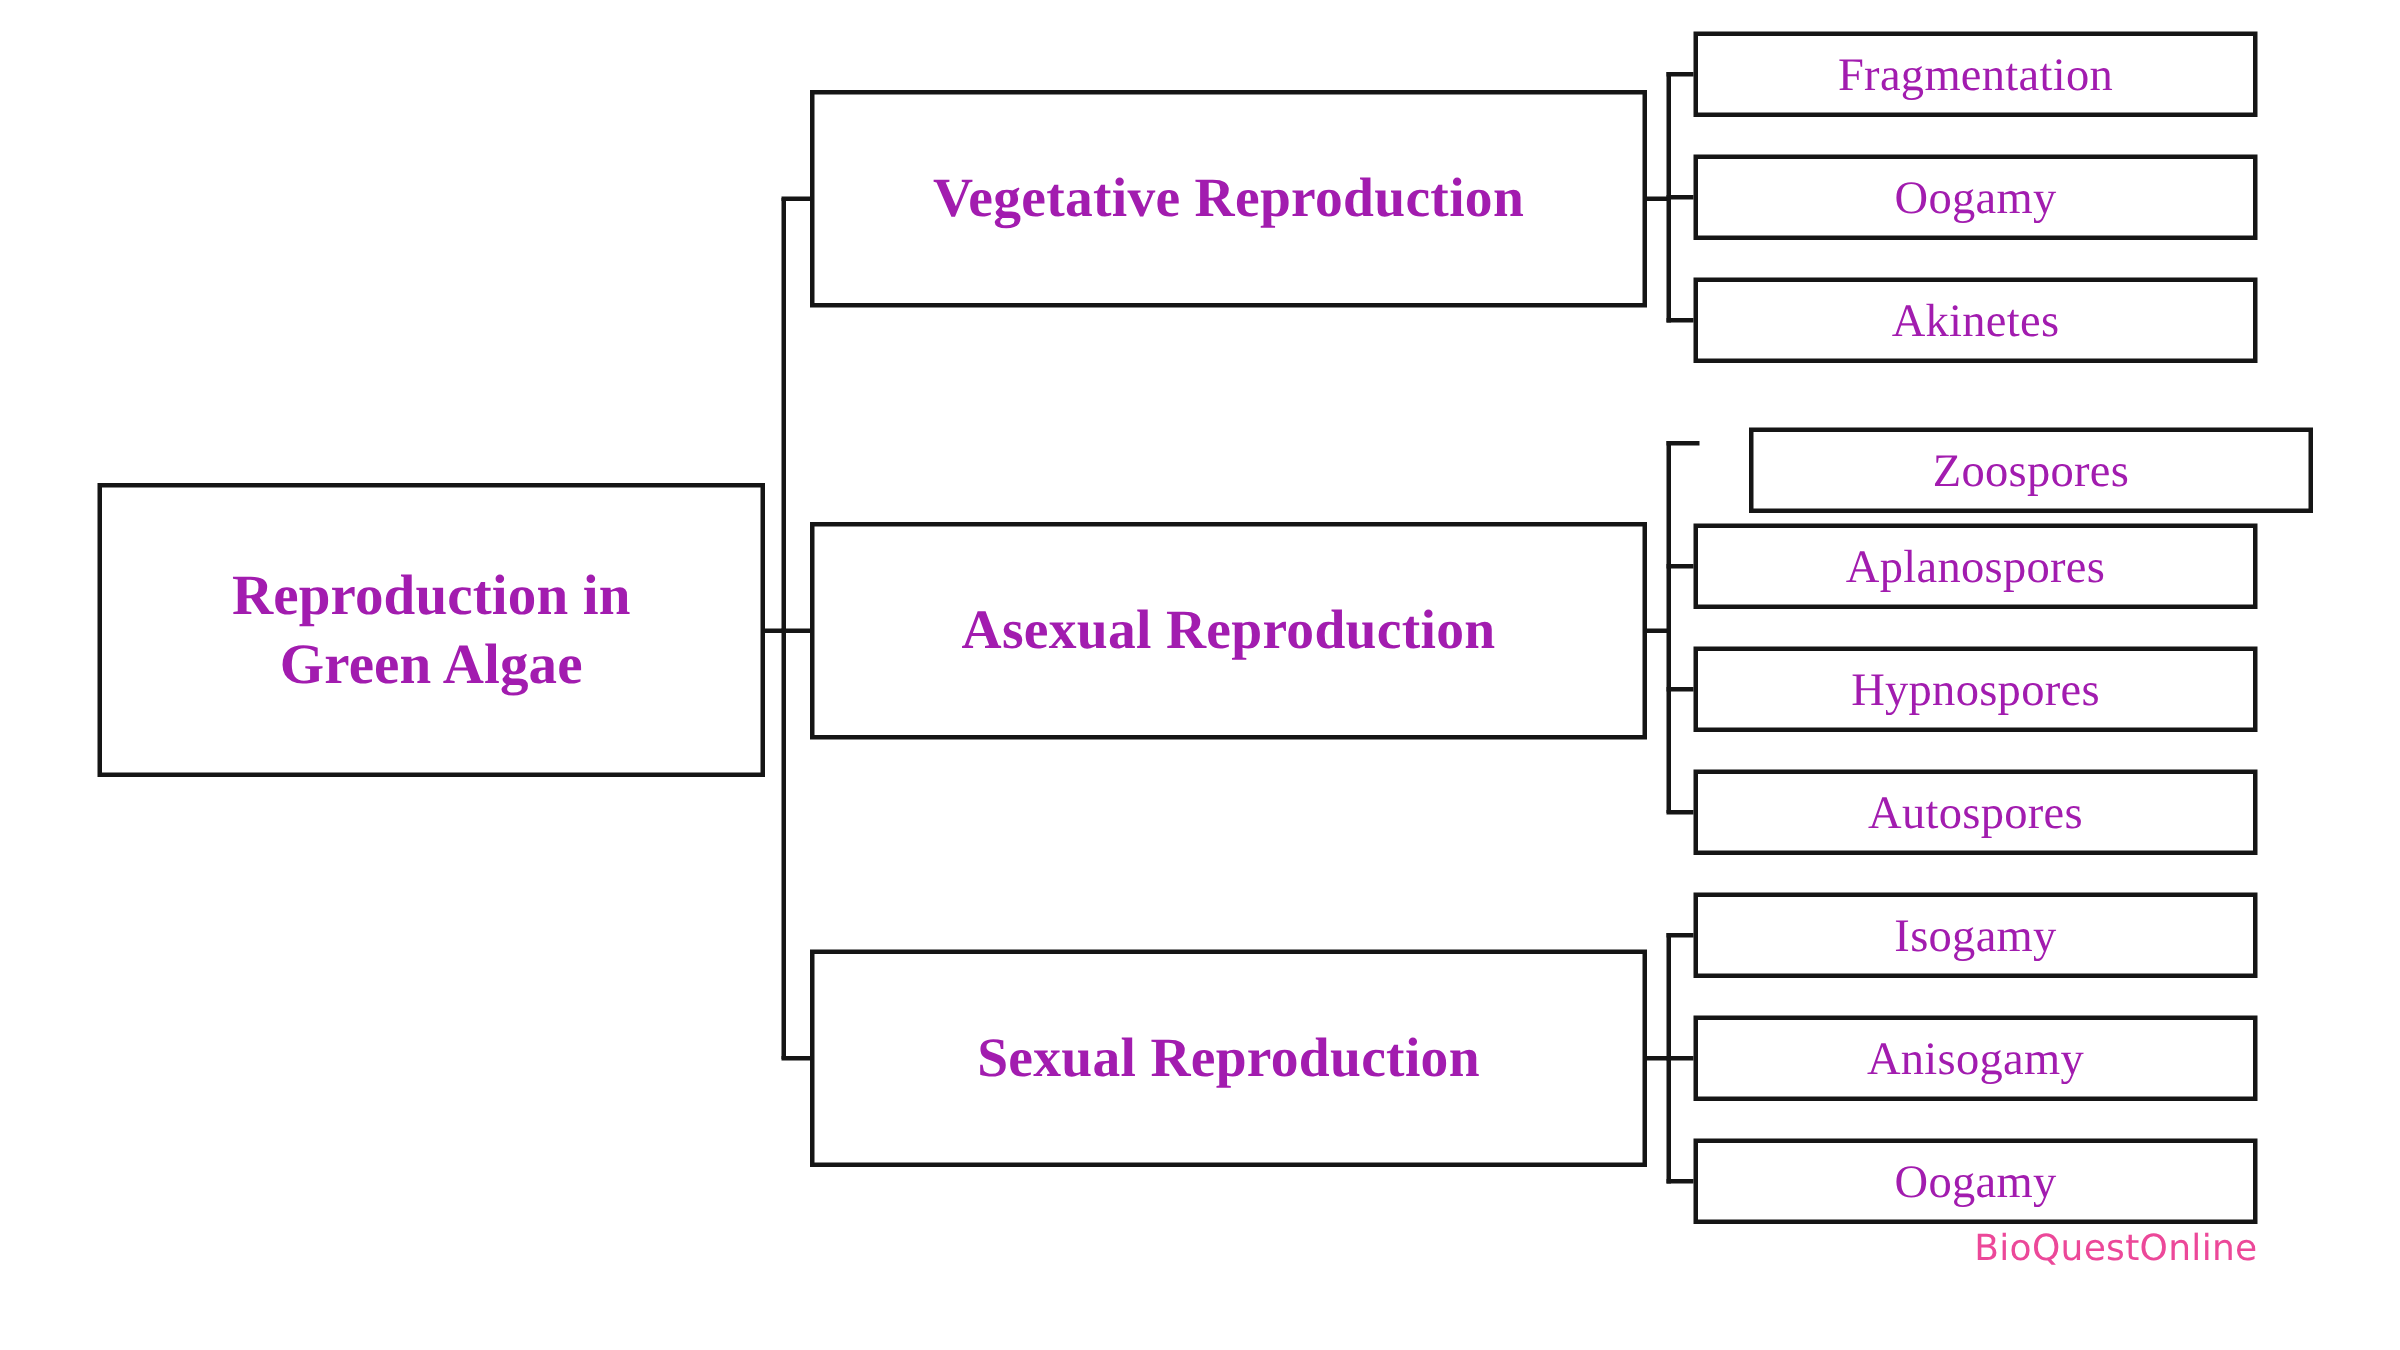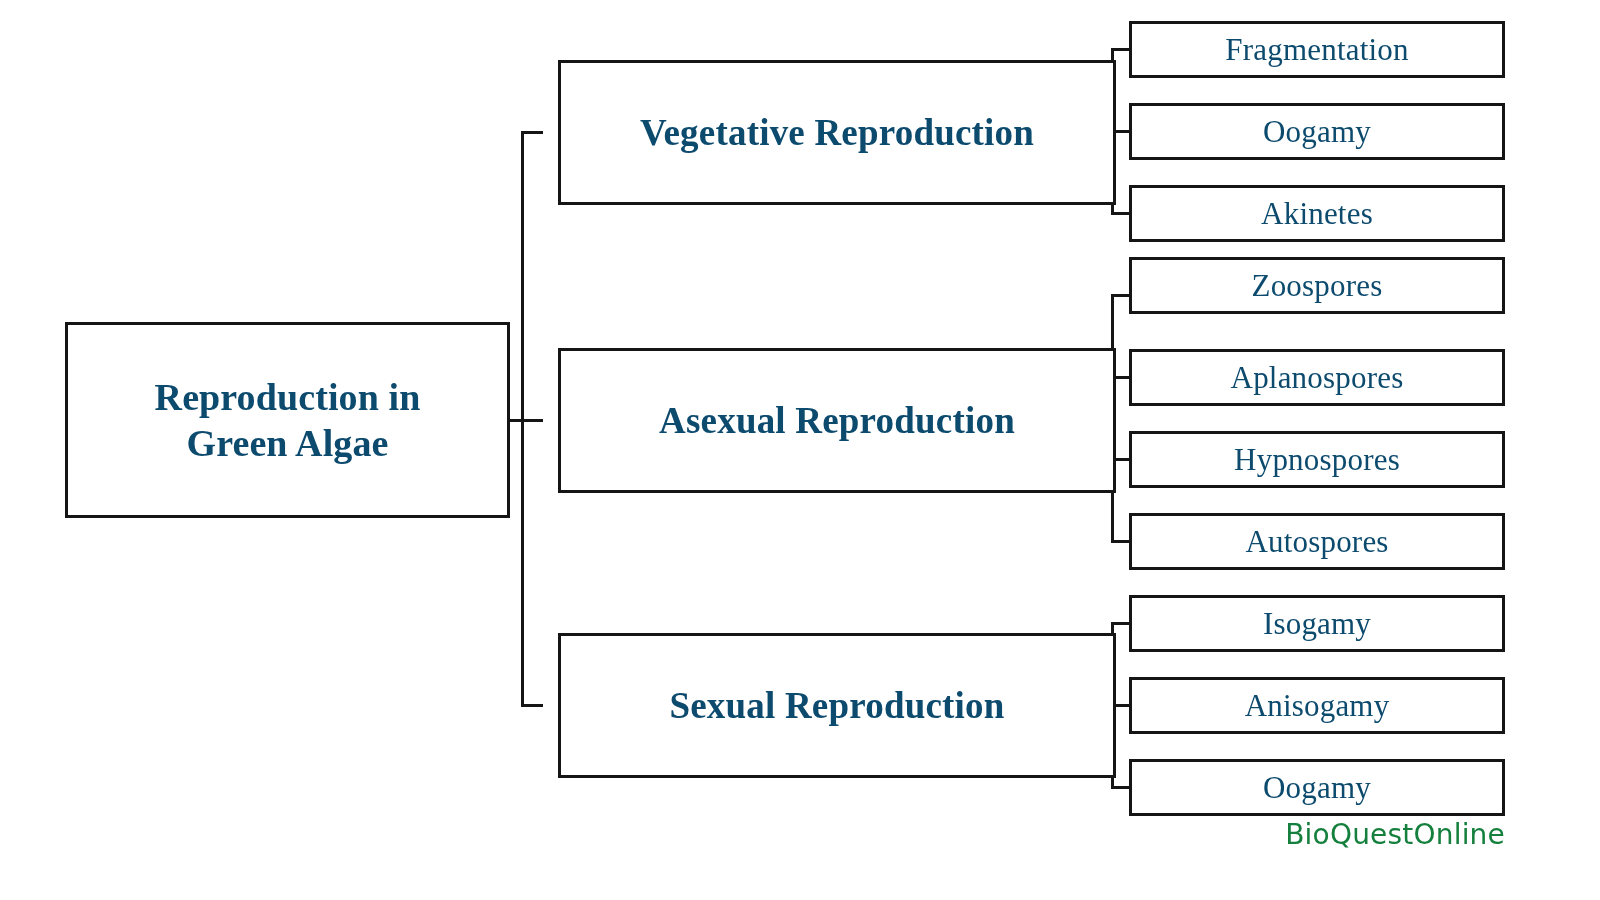--- a/index.html
+++ b/index.html
@@ -21,21 +21,21 @@
   
   .node {
     position: absolute;
     box-sizing: border-box;
     background: #ffffff;
     border: 3px solid #151515;
     display: flex;
     align-items: center;
     justify-content: center;
     text-align: center;
-    color: #0c4a6e;
+    color: #a21caf;
     z-index: 3;
   }
 
   .node-root {
     left: 65px;
     top: 322px;
     width: 445px;
     height: 196px;
     font-weight: bold;
     font-size: 38px;
@@ -51,21 +51,20 @@
     white-space: nowrap;
   }
 
   .node-branch {
     left: 540px;
     width: 558px;
     height: 145px;
     font-weight: bold;
     font-size: 37px;
     letter-spacing: 0.2px;
-    margin-left: 18px;
   }
   .branch-0 { top: 60px; }
   .branch-1 { top: 348px; text-align: center; }
   .branch-2 { top: 633px; }
 
   .node-leaf {
     left: 1129px;
     width: 376px;
     height: 57px;
     border-width: 3px;
@@ -82,22 +81,22 @@
   }
   .wire-v { width: 3px; }
   .wire-h { height: 3px; }
 
   
   .watermark {
     position: absolute;
     right: 95px;
     top: 818px;
     font-family: "DejaVu Sans", "Liberation Sans", sans-serif;
-    font-size: 28px;
-    color: #15803d;
+    font-size: 24px;
+    color: #ec4899;
     letter-spacing: 0.2px;
     white-space: nowrap;
     z-index: 4;
   }
 </style>
 </head>
 <body>
 
 <div id="canvas">
 
@@ -140,21 +139,21 @@
     <span>Asexual Reproduction</span>
   </div>
 
   <div class="wire wire-h" style="left:1096px; top:419px; width:18px;"></div>
   <div class="wire wire-v" style="left:1111px; top:294px; height:248px;"></div>
   <div class="wire wire-h" style="left:1111px; top:294px; width:22px;"></div>
   <div class="wire wire-h" style="left:1111px; top:376px; width:22px;"></div>
   <div class="wire wire-h" style="left:1111px; top:458px; width:22px;"></div>
   <div class="wire wire-h" style="left:1111px; top:540px; width:22px;"></div>
 
-  <div class="node node-leaf" style="top:257px;">
+  <div class="node node-leaf" style="top:285px;margin-left:37px;">
     <span>Zoospores</span>
   </div>
   <div class="node node-leaf" style="top:349px;">
     <span>Aplanospores</span>
   </div>
   <div class="node node-leaf" style="top:431px;">
     <span>Hypnospores</span>
   </div>
   <div class="node node-leaf" style="top:513px;">
     <span>Autospores</span>

